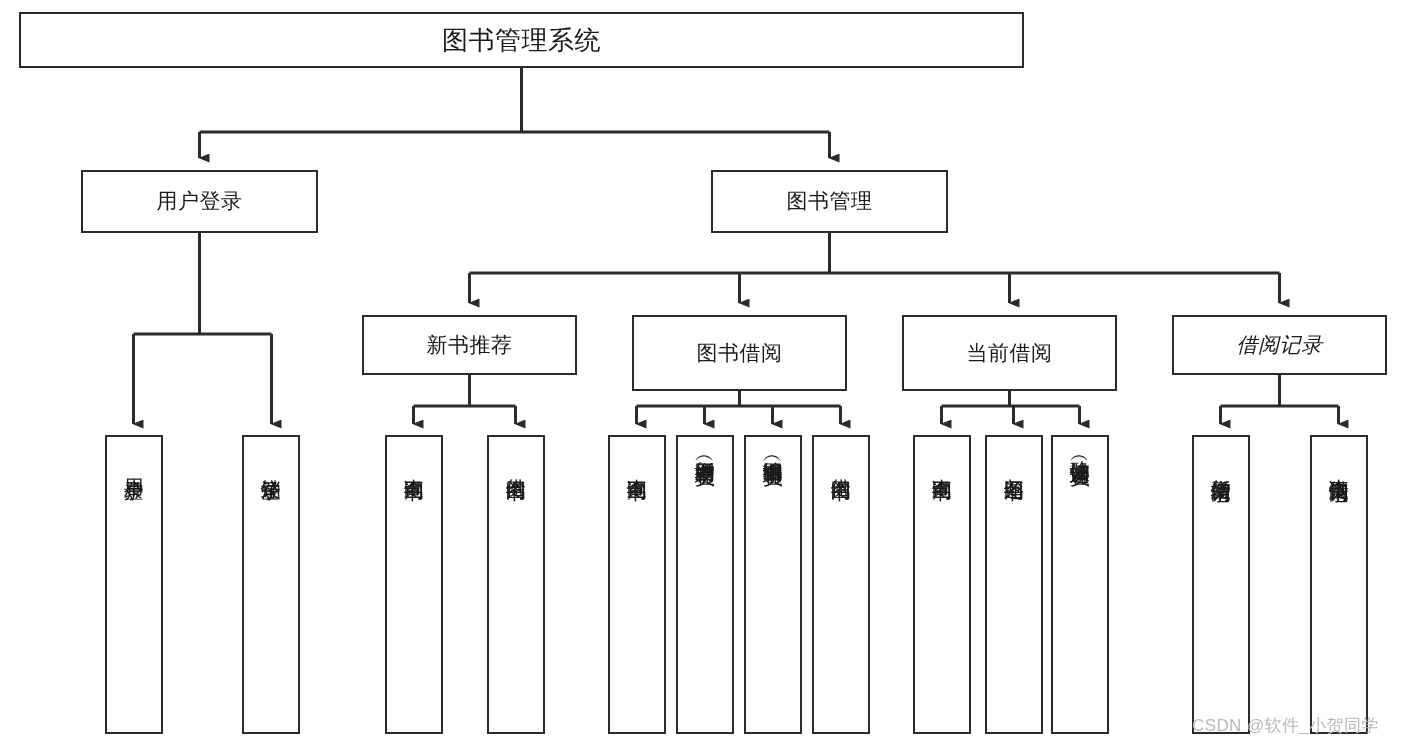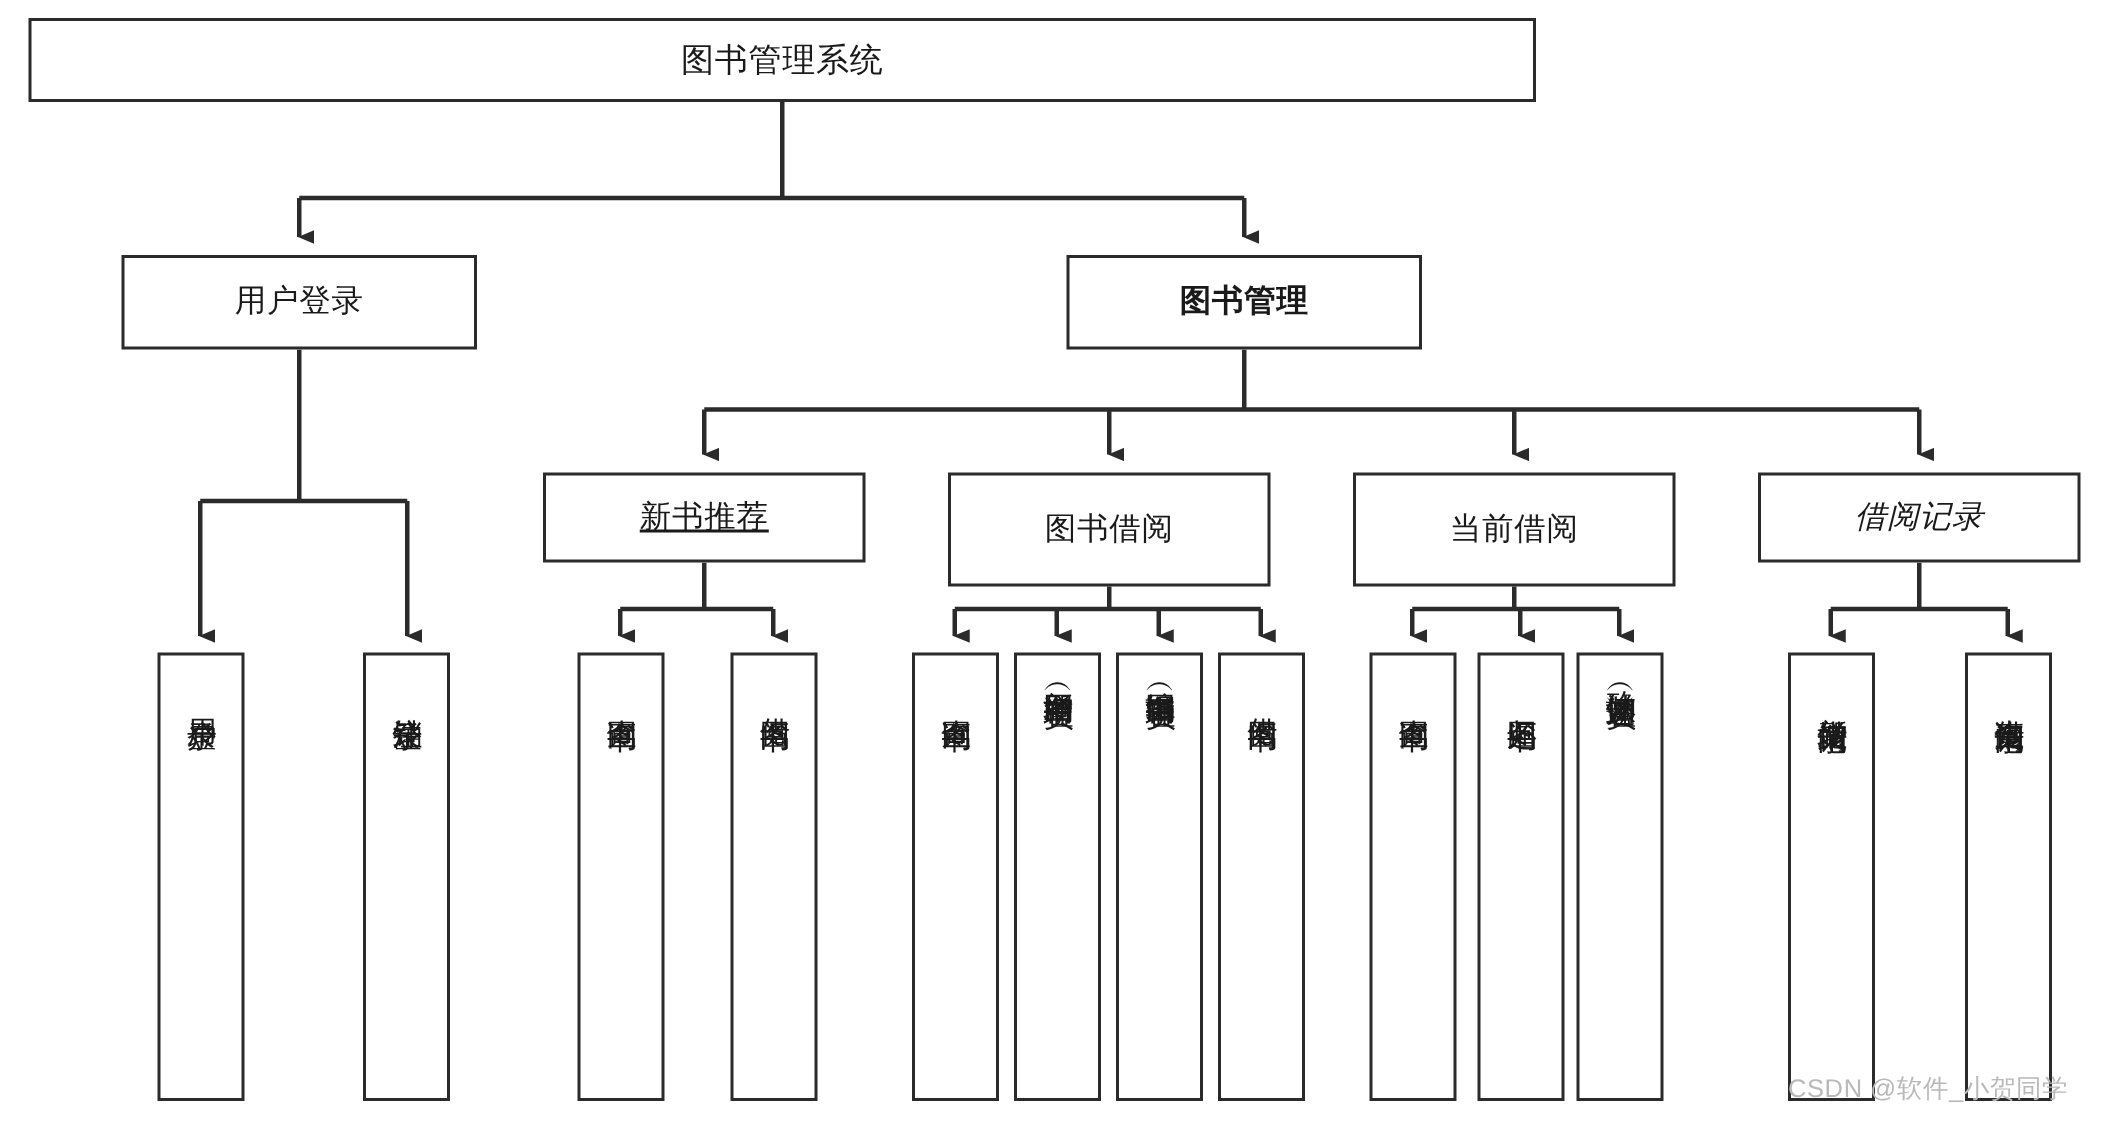--- a/index.html
+++ b/index.html
@@ -40,21 +40,21 @@
   .node-label {
     display: block;
     text-align: center;
     line-height: 1.18;
     letter-spacing: 0.5px;
   }
   .node.horizontal .node-label {
     font-size: 21px;
   }
   .node.root .node-label {
-    font-size: 22px;
+    font-size: 26px;
   }
   .node.vertical {
     align-items: flex-start;
     justify-content: center;
     padding-top: 26px;
   }
   .node.vertical .node-label {
     writing-mode: vertical-rl;
     text-orientation: upright;
     font-size: 20px;
@@ -126,25 +126,25 @@
     </g>
   </svg>
 
   <div class="node root horizontal" style="left:19px; top:12px; width:1005px; height:56px;">
     <span class="node-label">图书管理系统</span>
   </div>
 
   <div class="node horizontal" style="left:81px; top:170px; width:237px; height:63px;">
     <span class="node-label">用户登录</span>
   </div>
-  <div class="node horizontal" style="left:711px; top:170px; width:237px; height:63px;font-weight:bold;">
+  <div class="node horizontal" style="left:711px; top:170px; width:237px; height:63px;">
     <span class="node-label">图书管理</span>
   </div>
 
-  <div class="node horizontal" style="left:362px; top:315px; width:215px; height:60px;text-decoration:underline;">
+  <div class="node horizontal" style="left:362px; top:315px; width:215px; height:60px;">
     <span class="node-label">新书推荐</span>
   </div>
   <div class="node horizontal" style="left:632px; top:315px; width:215px; height:76px;">
     <span class="node-label">图书借阅</span>
   </div>
   <div class="node horizontal" style="left:902px; top:315px; width:215px; height:76px;">
     <span class="node-label">当前借阅</span>
   </div>
   <div class="node horizontal" style="left:1172px; top:315px; width:215px; height:60px;font-style:italic;">
     <span class="node-label">借阅记录</span>

